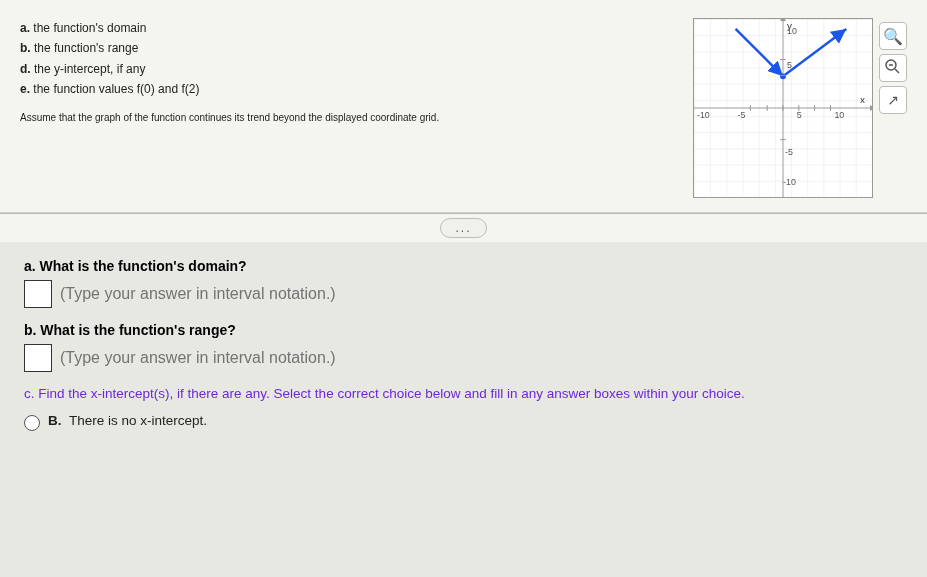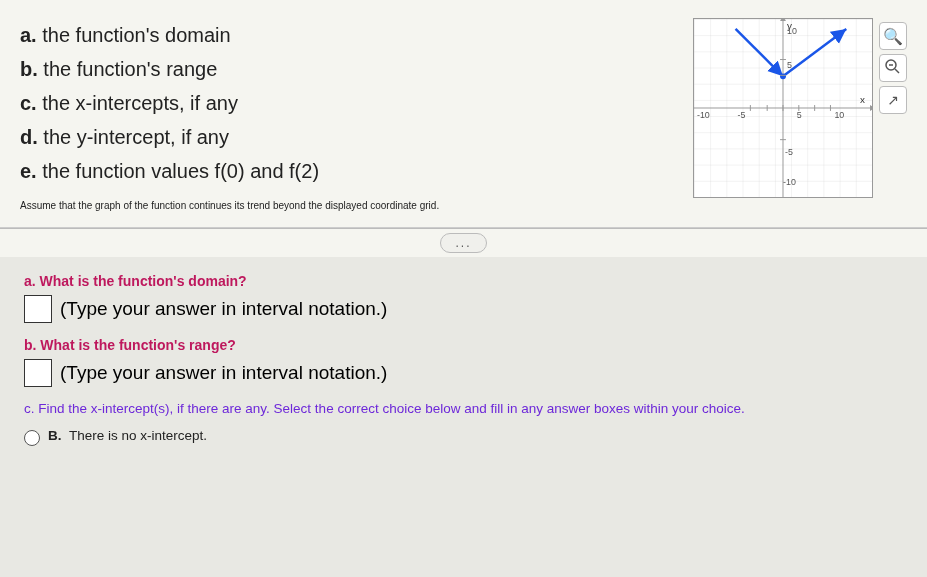--- a/index.html
+++ b/index.html
@@ -28,21 +28,21 @@
       padding-right: 20px;
     }
 
     .use-graph-instruction {
       font-size: 15px;
       margin-bottom: 10px;
       color: #222;
     }
 
     .items-list {
-      font-size: 20px;
+      font-size: 12px;
       color: #222;
       line-height: 1.7;
       margin-bottom: 10px;
     }
 
     .items-list .item-label {
       font-weight: bold;
     }
 
     .assume-text {
@@ -121,42 +121,42 @@
       padding: 16px 24px;
     }
 
     .question-part {
       margin-bottom: 14px;
     }
 
     .part-heading {
       font-size: 14px;
       font-weight: bold;
-      color: #be185d;
+      color: #000000;
       margin-bottom: 6px;
     }
 
     .answer-box-row {
       display: flex;
       align-items: center;
       gap: 8px;
       margin-bottom: 4px;
     }
 
     .answer-input-box {
       width: 28px;
       height: 28px;
       border: 1.5px solid #333;
       background: white;
       display: inline-block;
     }
 
     .answer-hint {
-      font-size: 19px;
-      color: #000000;
+      font-size: 16px;
+      color: #737373;
     }
 
     .radio-option {
       display: flex;
       align-items: flex-start;
       gap: 8px;
       margin-bottom: 6px;
       font-size: 13.5px;
       color: #222;
     }
@@ -204,24 +204,20 @@
 <div class="top-section">
   <div class="question-text">
     <div class="items-list">
       <div>
         <span class="item-label">a.</span>
         <span> the function's domain</span>
       </div>
       <div>
         <span class="item-label">b.</span>
         <span> the function's range</span>
-      </div>
-      <div>
-        <span class="item-label">c.</span>
-        <span> the x-intercepts, if any</span>
       </div>
       <div>
         <span class="item-label">d.</span>
         <span> the y-intercept, if any</span>
       </div>
       <div>
         <span class="item-label">e.</span>
         <span> the function values f(0) and f(2)</span>
       </div>
     </div>

